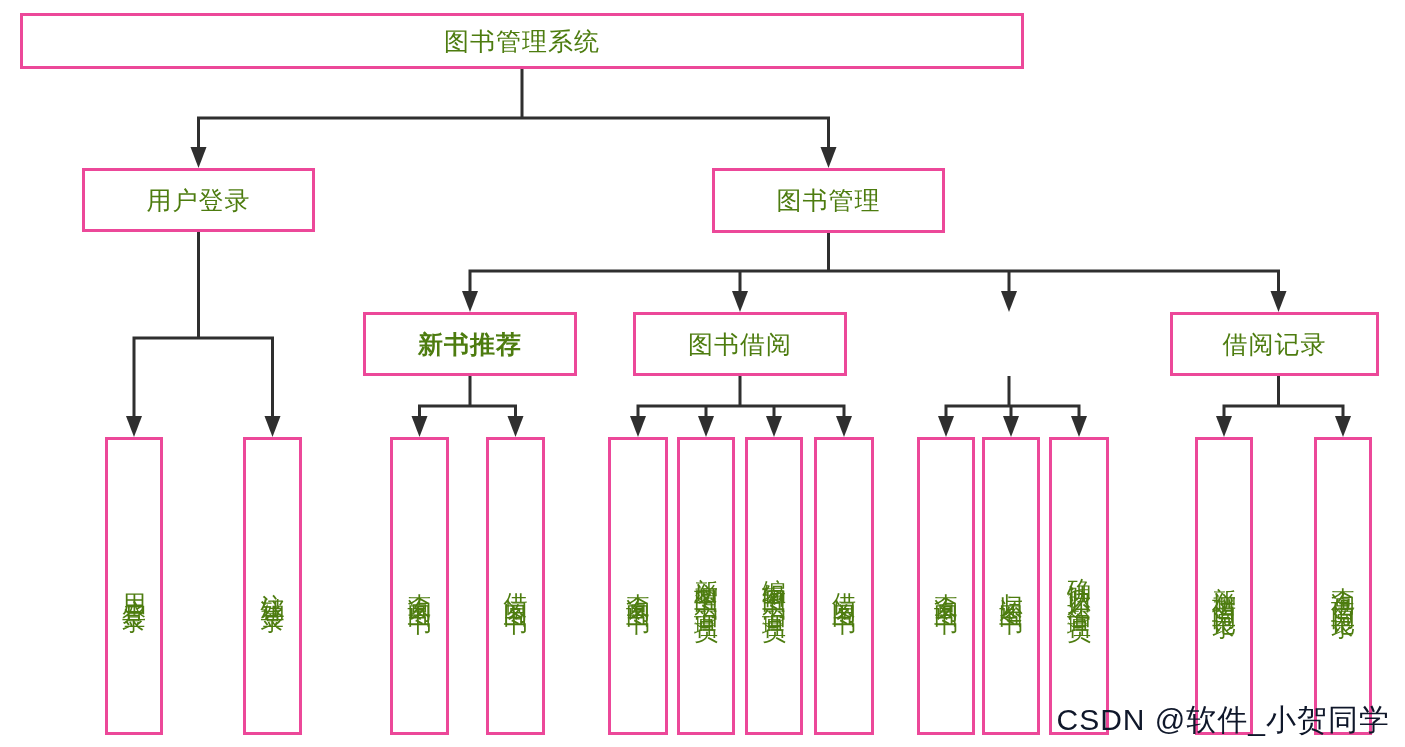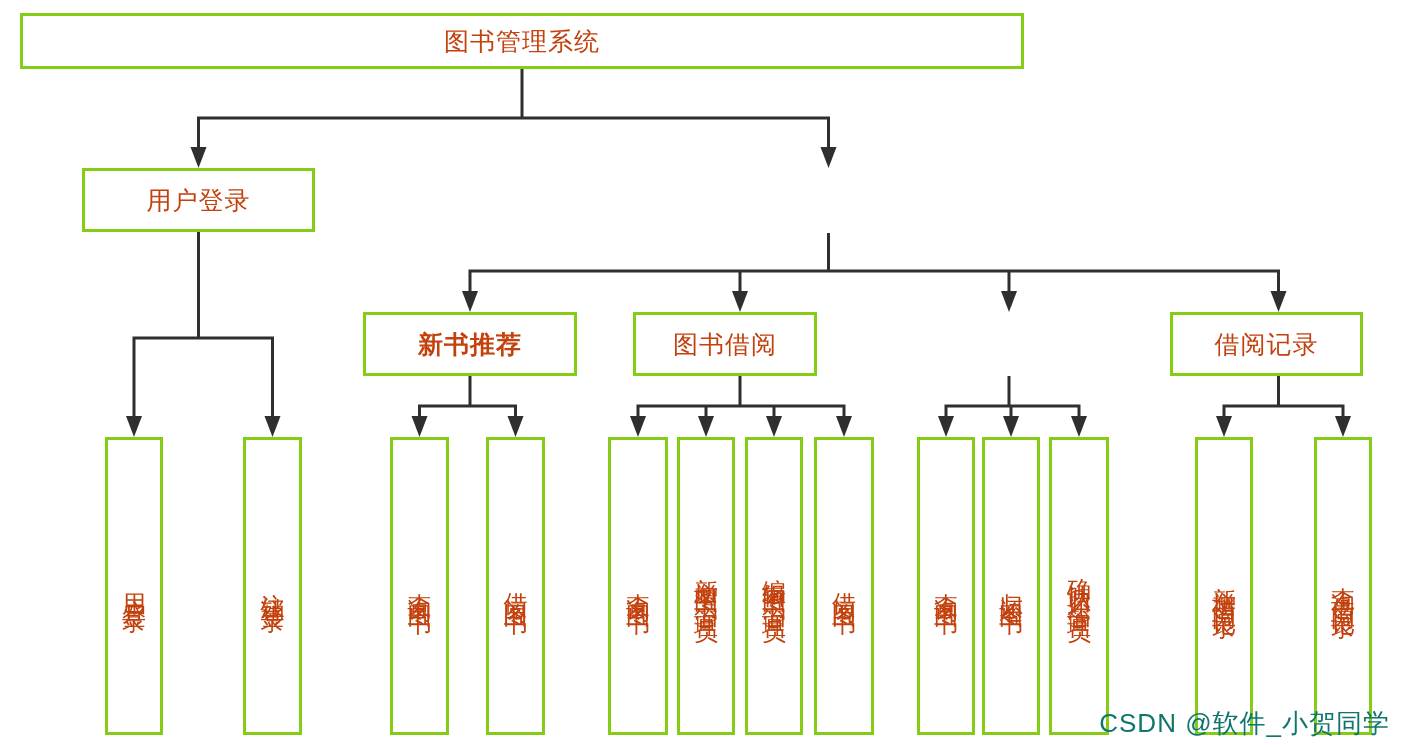--- a/index.html
+++ b/index.html
@@ -18,66 +18,66 @@
   .connectors {
     position: absolute;
     left: 0;
     top: 0;
     z-index: 0;
   }
   .node {
     position: absolute;
     box-sizing: border-box;
     background: #ffffff;
-    border: 3px solid #84cc16;
+    border: 3px solid #ec4899;
     display: flex;
     align-items: center;
     justify-content: center;
-    color: #c2410c;
+    color: #4d7c0f;
     z-index: 1;
   }
   .node.h { font-size: 25px; letter-spacing: 1px; }
   .node.v {
     writing-mode: vertical-rl;
     text-orientation: mixed;
     font-size: 24px;
     letter-spacing: 6px;
     line-height: 1;
   }
   
   #n-root   { left: 20px;  top: 13px;  width: 1004px; height: 56px; }
   
   #n-login  { left: 82px;  top: 168px; width: 233px; height: 64px; }
   #n-mgmt   { left: 712px; top: 168px; width: 233px; height: 65px; }
   
   #n-rec    { left: 363px;  top: 312px; width: 214px; height: 64px; font-weight: bold; }
-  #n-borrow { left: 633px;  top: 312px; width: 184px; height: 64px; }
+  #n-borrow { left: 633px;  top: 312px; width: 214px; height: 64px; }
   #n-cur    { left: 901px;  top: 312px; width: 216px; height: 64px; }
-  #n-record { left: 1170px; top: 312px; width: 193px; height: 64px; }
+  #n-record { left: 1170px; top: 312px; width: 209px; height: 64px; }
   
   .leaf { top: 437px; height: 298px; width: 58px; }
   #l-login1 { left: 105px; }
   #l-logout { left: 243px; width: 59px; }
   #l-rec-q  { left: 390px; width: 59px; }
   #l-rec-b  { left: 486px; width: 59px; }
   #l-bb-q   { left: 608px; width: 60px; }
   #l-bb-add { left: 677px; }
   #l-bb-edit{ left: 745px; }
   #l-bb-bor { left: 814px; width: 60px; }
   #l-cb-q   { left: 917px; }
   #l-cb-ret { left: 982px; }
   #l-cb-cfm { left: 1049px; width: 60px; }
   #l-br-add { left: 1195px; }
   #l-br-q   { left: 1314px; }
   .watermark {
     position: absolute;
     right: 15px;
     bottom: 6px;
-    font-size: 26px;
-    color: #0f766e;
+    font-size: 30px;
+    color: #0f172a;
     letter-spacing: 1px;
     z-index: 2;
     white-space: nowrap;
   }
 </style>
 </head>
 <body>
 
 <div class="canvas">
 
@@ -138,20 +138,23 @@
     </g>
   </svg>
 
   <div class="node h" id="n-root">
     <span>图书管理系统</span>
   </div>
 
   <div class="node h" id="n-login">
     <span>用户登录</span>
   </div>
+  <div class="node h" id="n-mgmt">
+    <span>图书管理</span>
+  </div>
 
   <div class="node h" id="n-rec">
     <span>新书推荐</span>
   </div>
   <div class="node h" id="n-borrow">
     <span>图书借阅</span>
   </div>
   <div class="node h" id="n-record">
     <span>借阅记录</span>
   </div>

